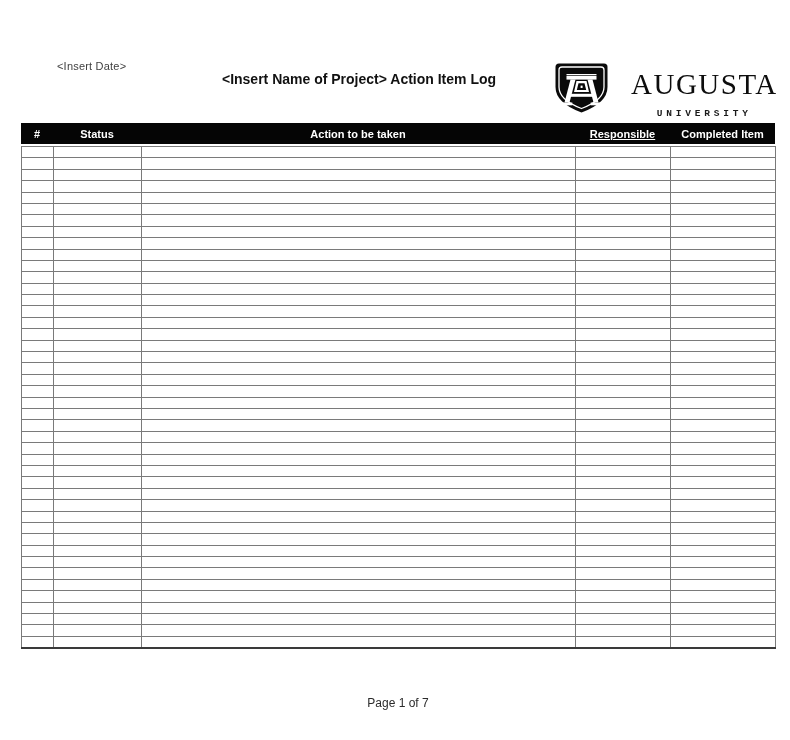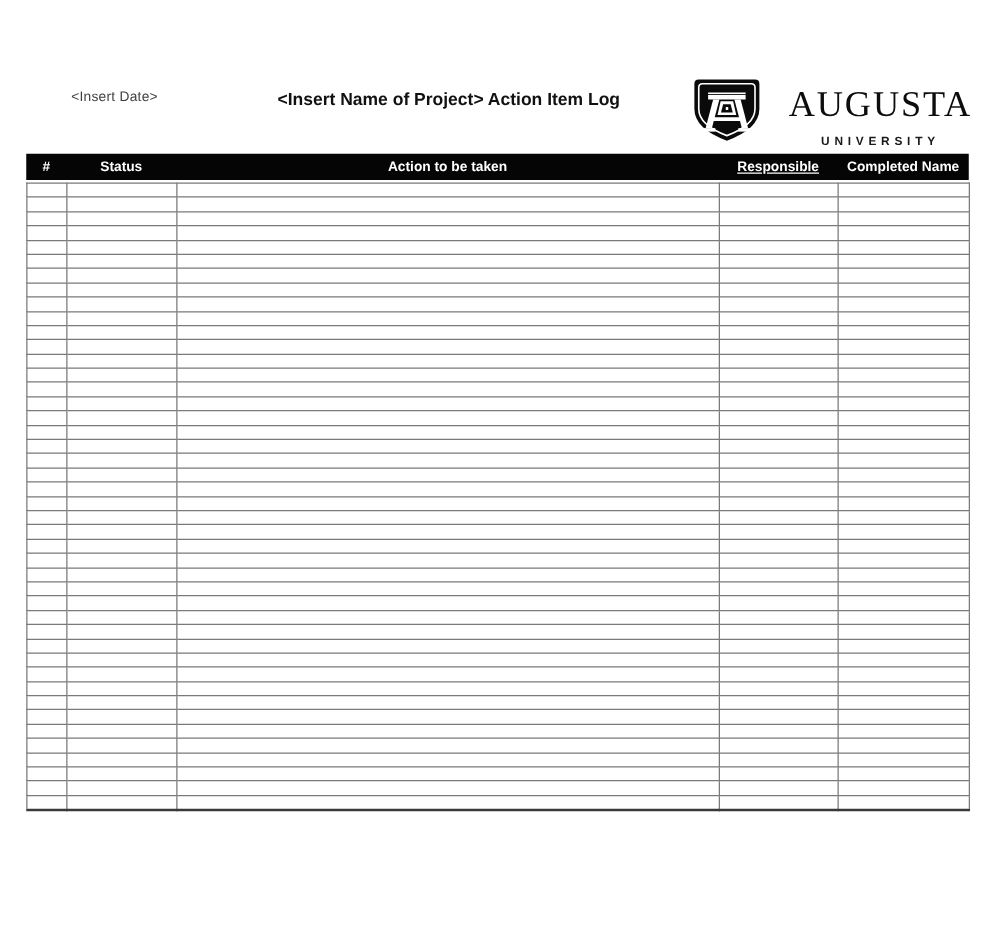--- a/index.html
+++ b/index.html
@@ -9,21 +9,21 @@
     width:790px;
     height:740px;
     background:#ffffff;
     font-family:"Liberation Sans", sans-serif;
     color:#1a1a1a;
     overflow:hidden;
   }
 
   
   .date-placeholder {
-    position:absolute; left:57px; top:72px;
+    position:absolute; left:57px; top:60px;
     font-size:11px; color:#3f3f3f; letter-spacing:0.2px;
   }
   .doc-title {
     position:absolute; left:359px; top:71px;
     transform:translateX(-50%);
     white-space:nowrap;
     font-size:14px; font-weight:bold; color:#111;
   }
 
   
@@ -33,21 +33,21 @@
   }
   .logo-shield { display:block; }
   .logo-text { margin-top:9px; text-align:center; }
   .logo-name {
     font-family:"Liberation Serif", serif;
     font-size:29px; line-height:26px; letter-spacing:1.5px;
     color:#0d0d0d; white-space:nowrap;
   }
   .logo-sub {
     margin-top:11px;
-    font-family:Liberation Sans, sans-serif;
+    font-family:Liberation Mono, monospace;
     font-size:9.5px; font-weight:bold; letter-spacing:3.8px;
     color:#1a1a1a; white-space:nowrap;
   }
 
   
   .grid { position:absolute; left:21px; top:123px; width:754px; }
   .grid-header {
     display:flex; height:21px; margin-bottom:2px;
     background:#050505; color:#ffffff;
     font-size:11px; font-weight:bold;
@@ -117,21 +117,21 @@
       <div class="logo-sub">UNIVERSITY</div>
     </div>
   </div>
 
   <div class="grid">
     <div class="grid-header">
       <span class="hc0">#</span>
       <span class="hc1">Status</span>
       <span class="hc2">Action to be taken</span>
       <span class="hc3">Responsible</span>
-      <span class="hc4">Completed Name</span>
+      <span class="hc4">Completed Item</span>
     </div>
     <table class="log">
       <colgroup>
         <col class="c0">
           <col class="c1">
           <col class="c2">
           <col class="c3">
           <col class="c4">
       </colgroup>
       <tbody>
@@ -440,14 +440,15 @@
             <td></td>
             <td></td>
             <td></td>
             <td></td>
             <td></td>
           </tr>
         </tbody>
     </table>
   </div>
 
+  <div class="footer">Page 1 of 7</div>
 
 </div>
 
 </body></html>

